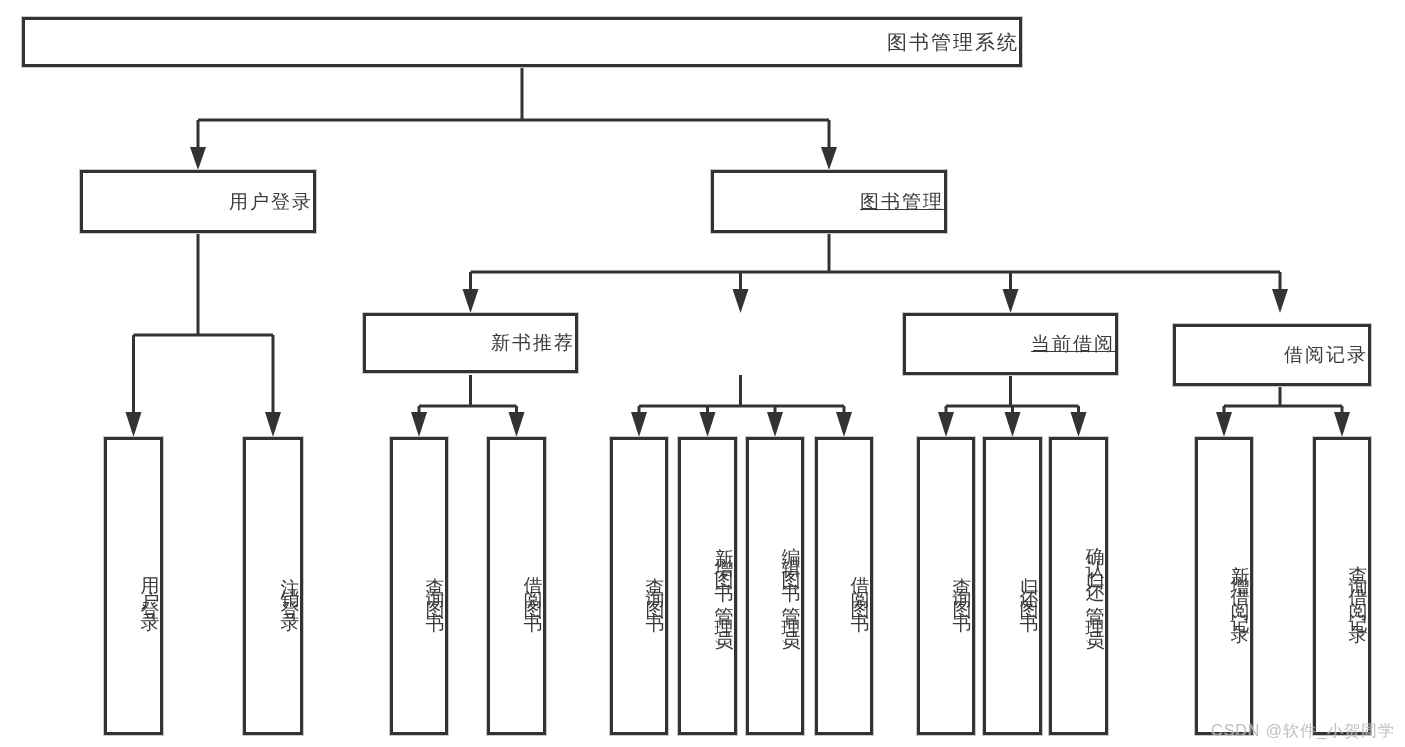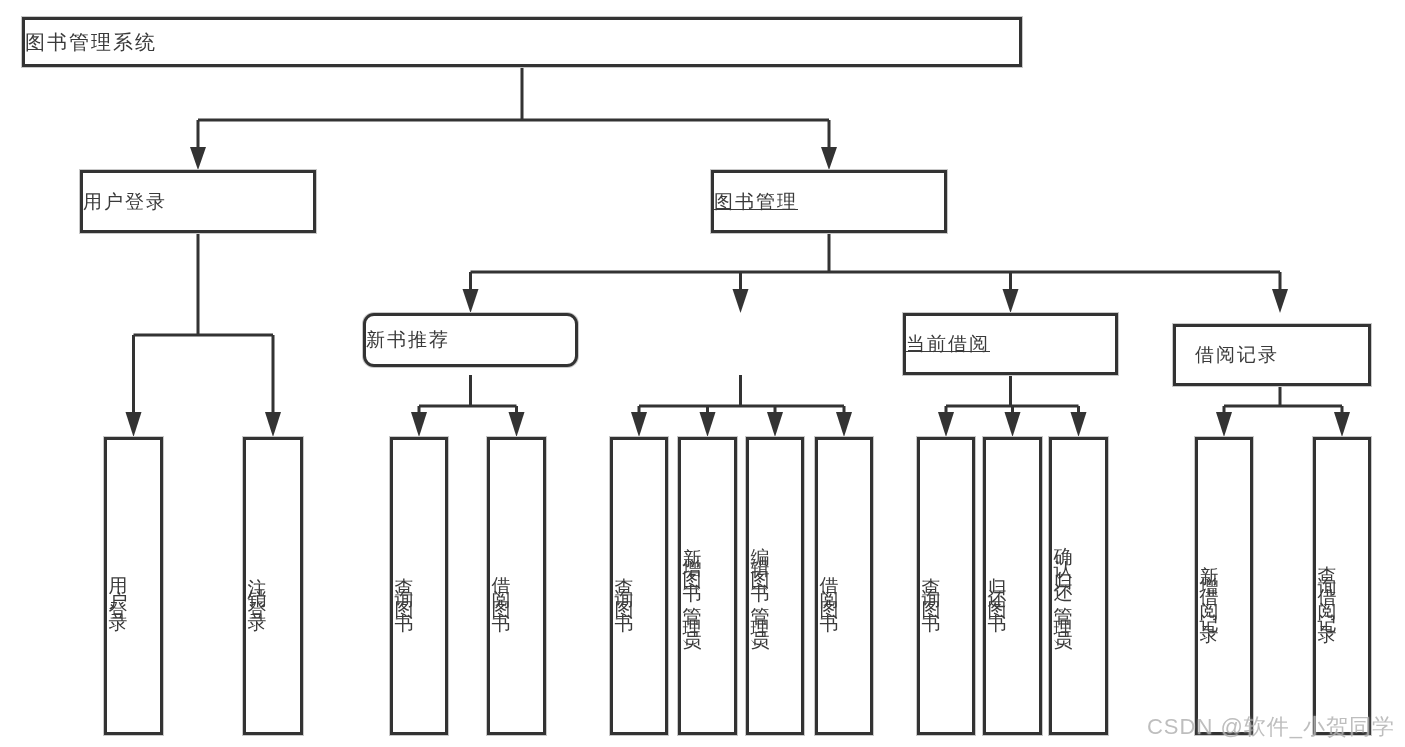--- a/index.html
+++ b/index.html
@@ -19,21 +19,21 @@
     background:var(--background);
     overflow:hidden;
   }
   .box{
     position:absolute;
     background:var(--box_bg);
     border:3px solid var(--line);
     box-shadow:0 0 0 1px #c9c9c9;
     display:flex;
     align-items:center;
-    justify-content:flex-start;
+    justify-content:flex-end;
     color:var(--text);
   }
   .h-label{
     font-size:19px;
     letter-spacing:2px;
     white-space:nowrap;
   }
   .root-label{font-size:20px;letter-spacing:2px;}
   .v-label{
     writing-mode:vertical-rl;
@@ -53,21 +53,21 @@
     fill:none;
   }
   svg.connectors polygon{
     fill:var(--line);
     stroke:none;
   }
   .watermark{
     position:absolute;
     right:10px;
     bottom:5px;
-    font-size:22px;
+    font-size:16px;
     letter-spacing:1px;
     color:var(--watermark);
     opacity:0.85;
     white-space:nowrap;
     text-shadow:0 0 2px #ffffff;
   }
 </style>
 </head>
 <body>
 
@@ -127,21 +127,21 @@
     <span class="h-label root-label">图书管理系统</span>
   </div>
 
   <div class="box" style="left:80px;top:170px;width:236px;height:63px;">
     <span class="h-label">用户登录</span>
   </div>
   <div class="box" style="left:711px;top:170px;width:236px;height:63px;text-decoration:underline;">
     <span class="h-label">图书管理</span>
   </div>
 
-  <div class="box" style="left:363px;top:313px;width:215px;height:54px;border-radius:11px;">
+  <div class="box" style="left:363px;top:313px;width:215px;height:60px;">
     <span class="h-label">新书推荐</span>
   </div>
   <div class="box" style="left:903px;top:313px;width:215px;height:62px;text-decoration:underline;">
     <span class="h-label">当前借阅</span>
   </div>
   <div class="box" style="left:1173px;top:324px;width:198px;height:62px;padding-left:19px;">
     <span class="h-label">借阅记录</span>
   </div>
 
   <div class="box" style="left:104px;top:437px;width:59px;height:298px;">

